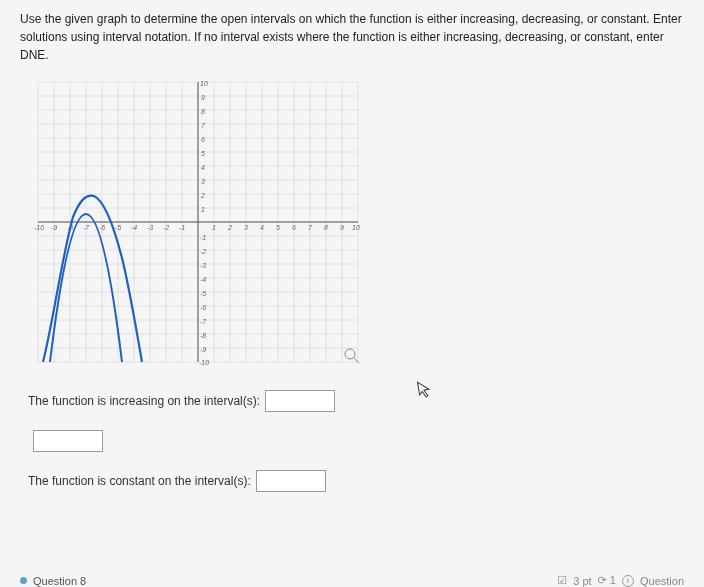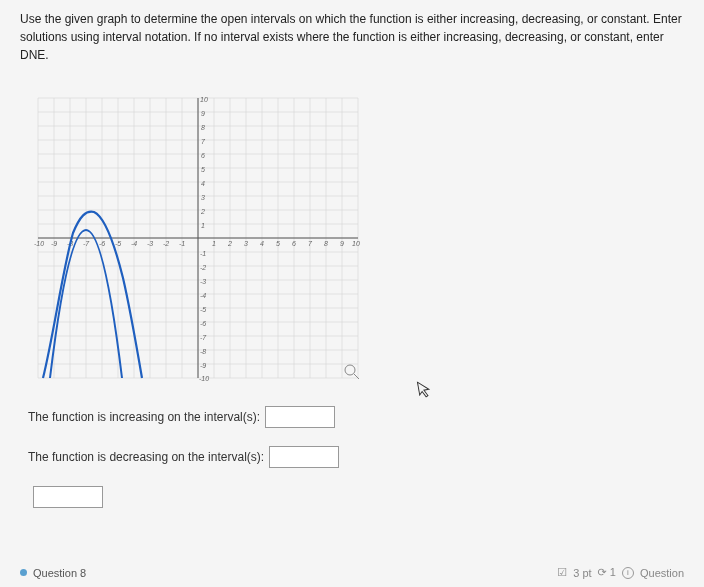--- a/index.html
+++ b/index.html
@@ -9,21 +9,21 @@
       background: #f5f5f5;
       font-family: Arial, sans-serif;
       color: #333;
       padding: 10px 20px;
       position: relative;
       overflow: hidden;
     }
     .instructions {
       font-size: 12px;
       line-height: 1.5;
-      margin-bottom: 24px;
+      margin-bottom: 8px;
       color: #222;
     }
     .graph-container {
       width: 340px;
       height: 300px;
       position: relative;
       margin-left: 8px;
       margin-bottom: 15px;
     }
     .graph-svg { width: 100%; height: 100%; }
@@ -38,21 +38,21 @@
       width: 70px;
       height: 22px;
       border: 1px solid #999;
       margin-left: 5px;
       font-size: 12px;
       padding: 0 4px;
       background: #fff;
     }
     .footer-row {
       position: absolute;
-      bottom: 8px;
+      bottom: 0;
       left: 20px;
       right: 20px;
       display: flex;
       justify-content: space-between;
       align-items: center;
       font-size: 11px;
       color: #555;
     }
     .footer-left { display: flex; align-items: center; gap: 6px; }
     .dot { width: 7px; height: 7px; background: #5aa0d0; border-radius: 50%; }
@@ -189,25 +189,25 @@
     </g>
   </svg>
 </div>
 
 <div class="question-row">
   <span>The function is increasing on the interval(s):</span>
   <input type="text" value="" style="">
 </div>
 
 <div class="question-row">
-  <span>The function is decreasing on the interval(s):</span>
   <input type="text" value="" style="">
 </div>
 
 <div class="question-row">
+  <span>The function is constant on the interval(s):</span>
   <input type="text" value="" style="">
 </div>
 
 <div class="cursor">
   <svg width="14" height="18" viewBox="0 0 14 18">
     <path d="M1 1 L1 14 L4 11 L7 17 L9 16 L6 10 L11 10 Z" fill="none" stroke="#333" stroke-width="1"></path>
   </svg>
 </div>
 
 <div class="footer-row">

